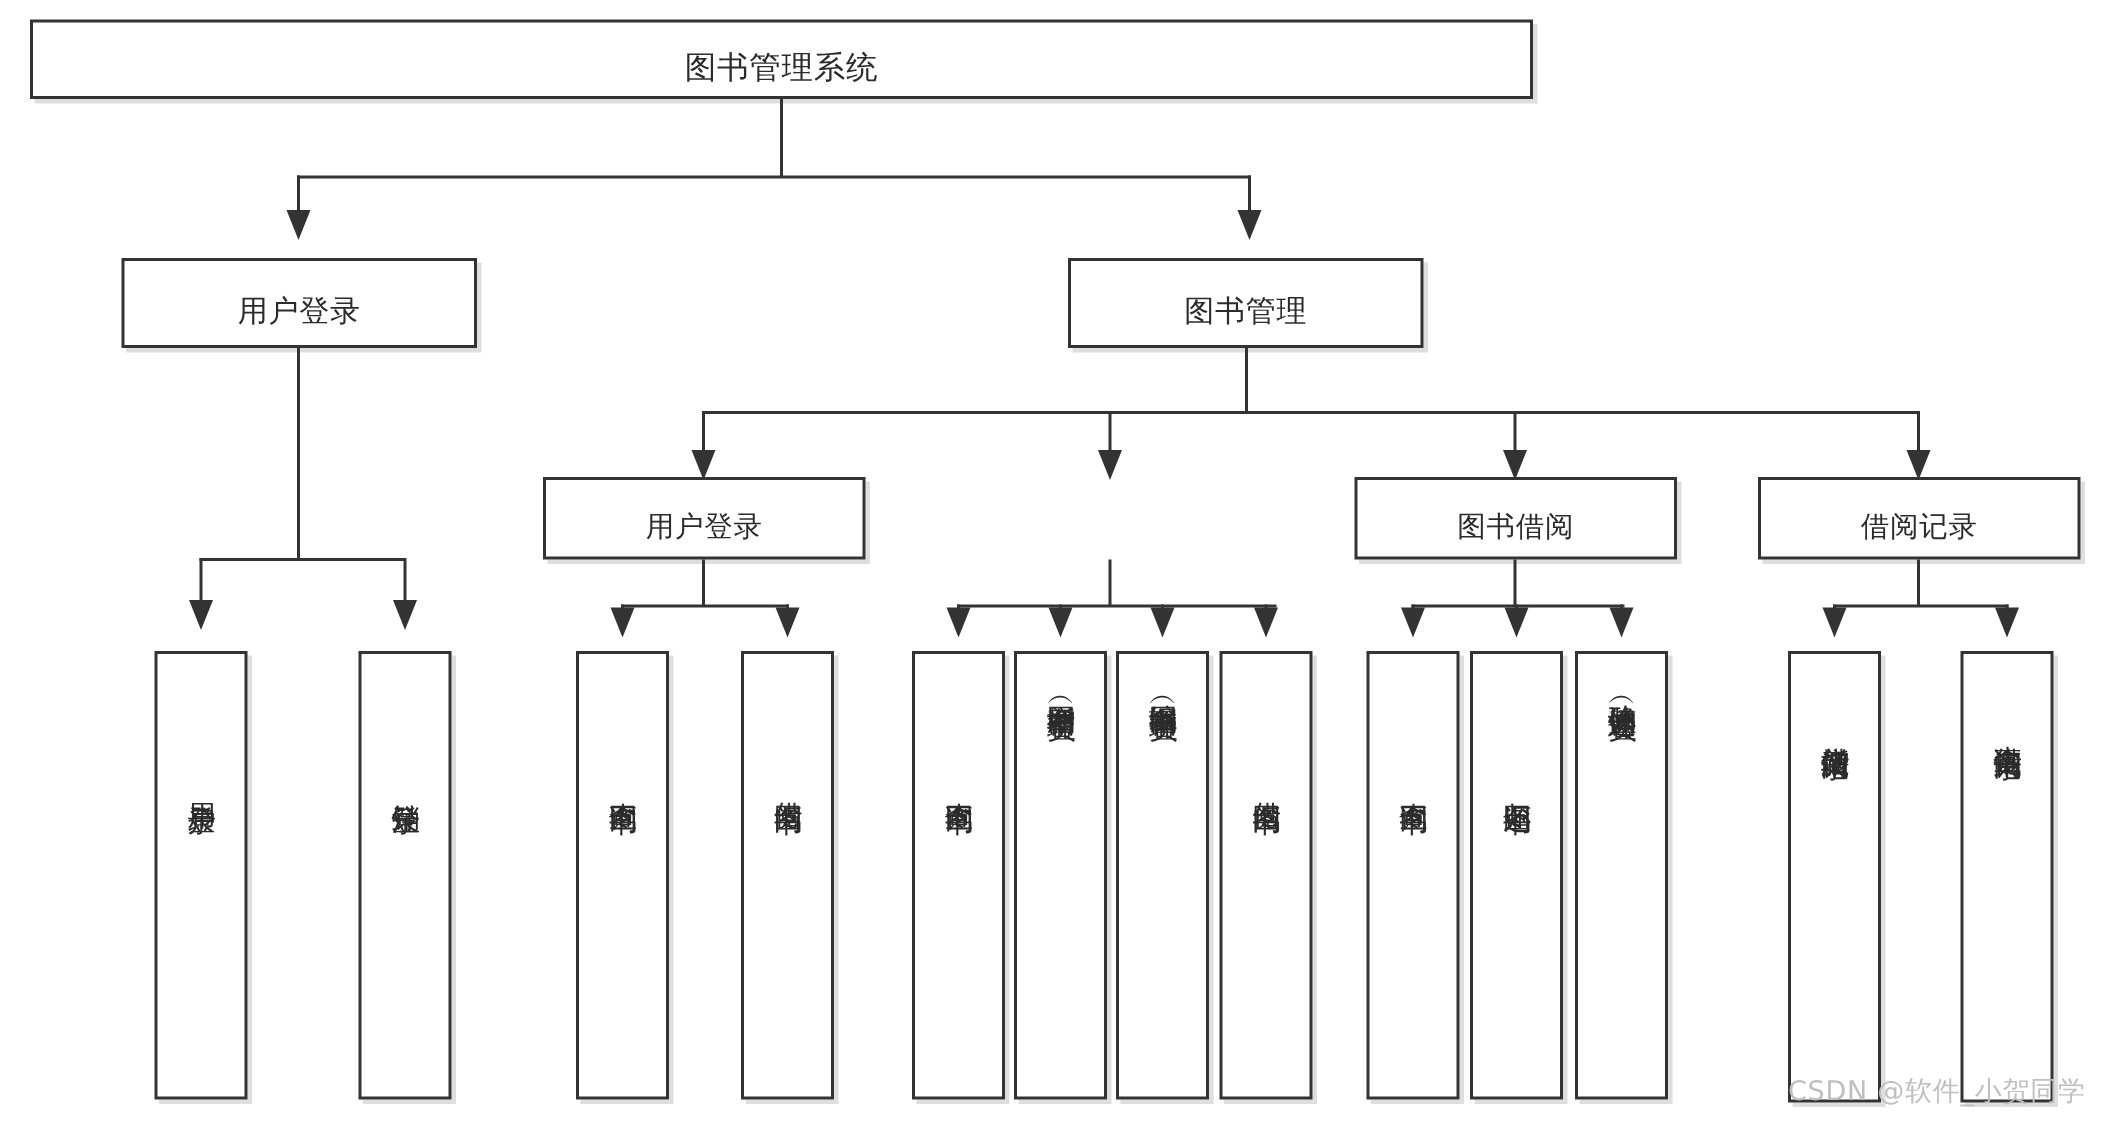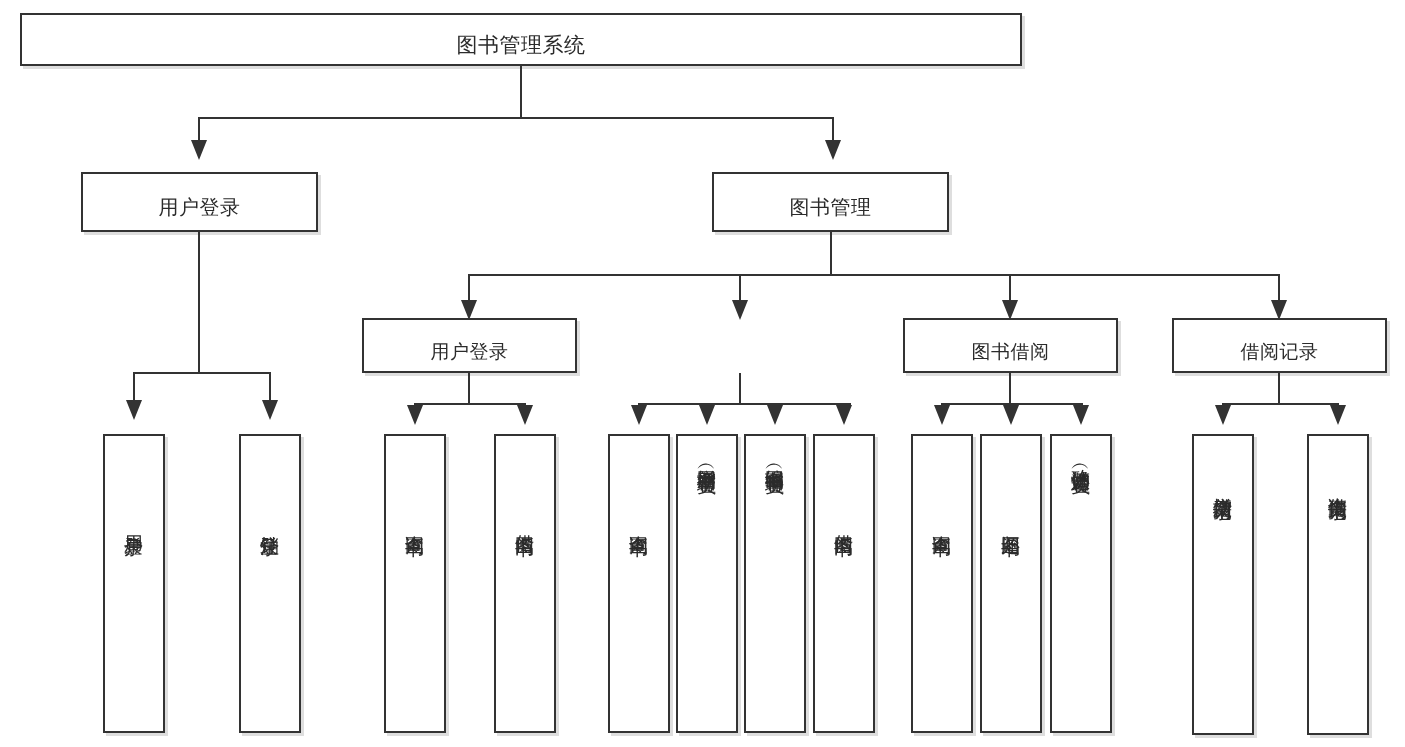--- a/index.html
+++ b/index.html
@@ -203,14 +203,15 @@
     <span class="label">确认归还（管理员）</span>
   </div>
 
   <div class="node leaf" style="left:1192px; top:434px; width:62px; height:301px; padding-top:34px;">
     <span class="label">新增借阅记录</span>
   </div>
   <div class="node leaf" style="left:1307px; top:434px; width:62px; height:301px; padding-top:34px;">
     <span class="label">查询借阅记录</span>
   </div>
 
+  <div id="watermark" style="left:1192px; top:715px;">CSDN @软件_小贺同学</div>
 
 </div>
 
 </body></html>

